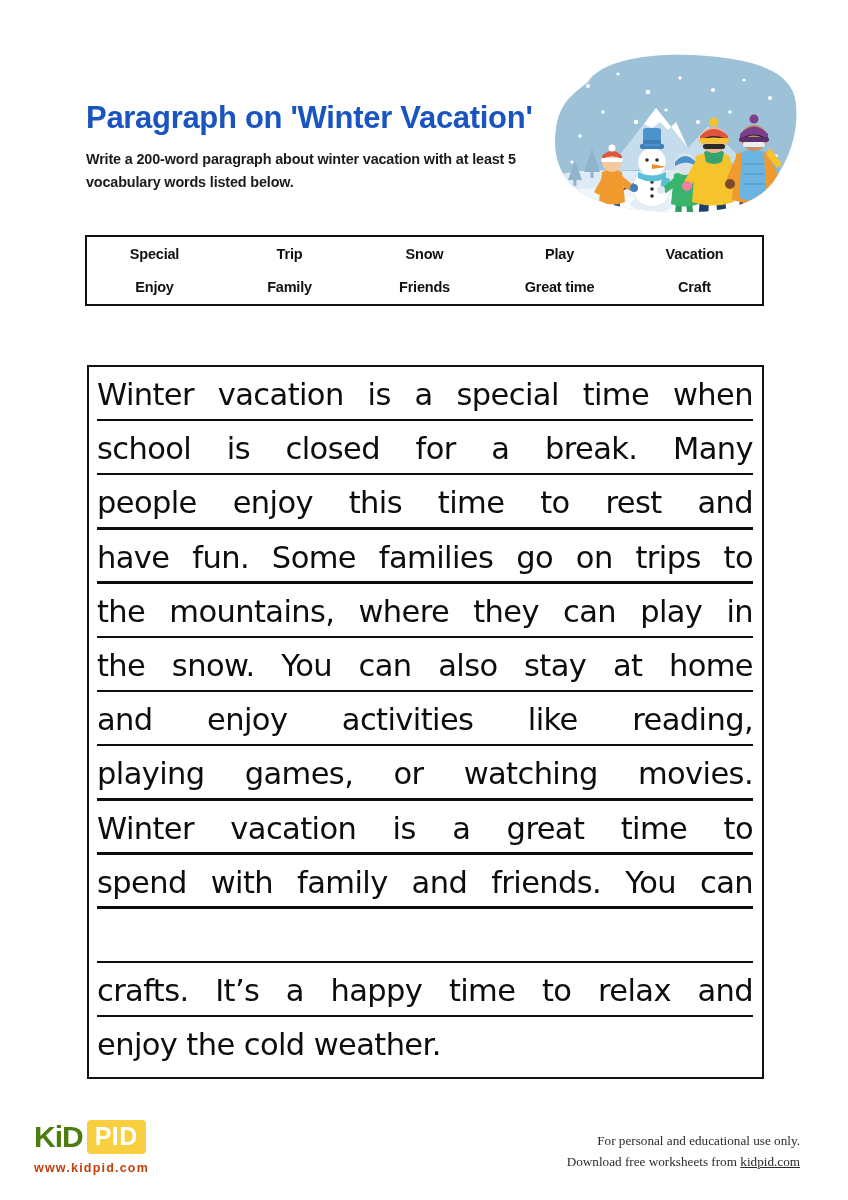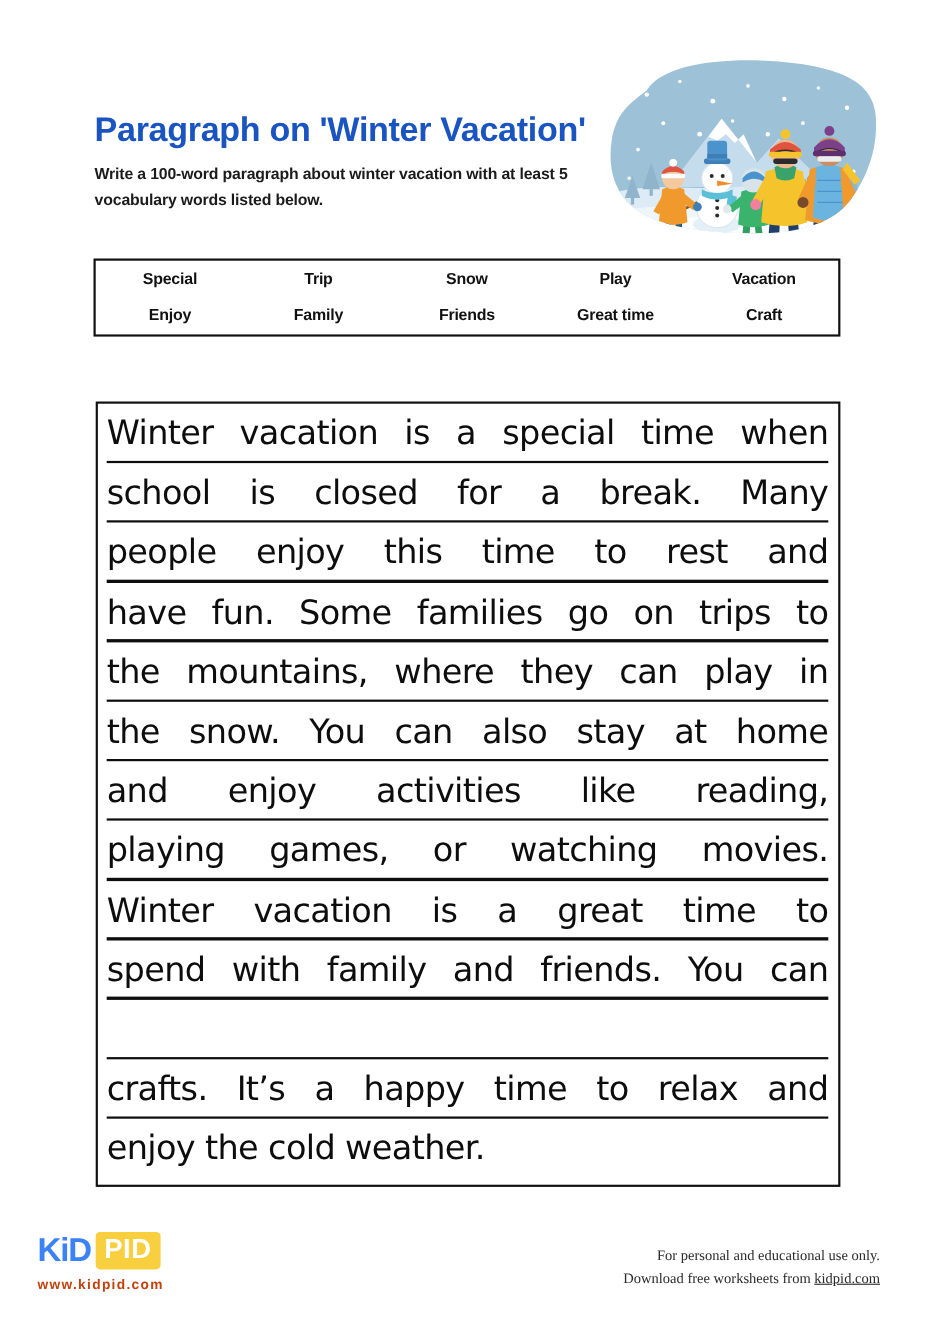--- a/index.html
+++ b/index.html
@@ -159,21 +159,21 @@
   }
   .logo-mark {
     position: relative;
     height: 34px;
     display: flex;
     align-items: center;
   }
   .logo-kid {
     font-size: 30px;
     font-weight: bold;
-    color: #3b82f6;
+    color: #4d7c0f;
     letter-spacing: -1px;
     line-height: 1;
     position: relative;
   }
   .logo-pid {
     margin-left: 4px;
     background: #f7cf3f;
     color: #ffffff;
     font-size: 25px;
     font-weight: bold;
@@ -368,21 +368,21 @@
             <rect x="191" y="85" width="30" height="5" rx="2.5" fill="#5e2f6e"></rect>
             <circle cx="206" cy="67" r="4.5" fill="#7b3f8c"></circle>
             <rect x="195" y="90" width="22" height="5" rx="2.5" fill="#e8eef2"></rect>
             <path d="M222,96 L234,112 L229,116 L218,102 Z" fill="#f5c32c"></path>
           </g>
         </g>
       </svg>
     </div>
 
     <div class="title">Paragraph on 'Winter Vacation'</div>
-    <div class="subtitle">Write a 100-word paragraph about winter vacation with at least 5 vocabulary words listed below.</div>
+    <div class="subtitle">Write a 200-word paragraph about winter vacation with at least 5 vocabulary words listed below.</div>
   </div>
 
   <div class="vocab-box">
     <div class="vocab-row">
       <div class="vocab-cell">Special</div>
       <div class="vocab-cell">Trip</div>
       <div class="vocab-cell">Snow</div>
       <div class="vocab-cell">Play</div>
       <div class="vocab-cell">Vacation</div>
     </div>

